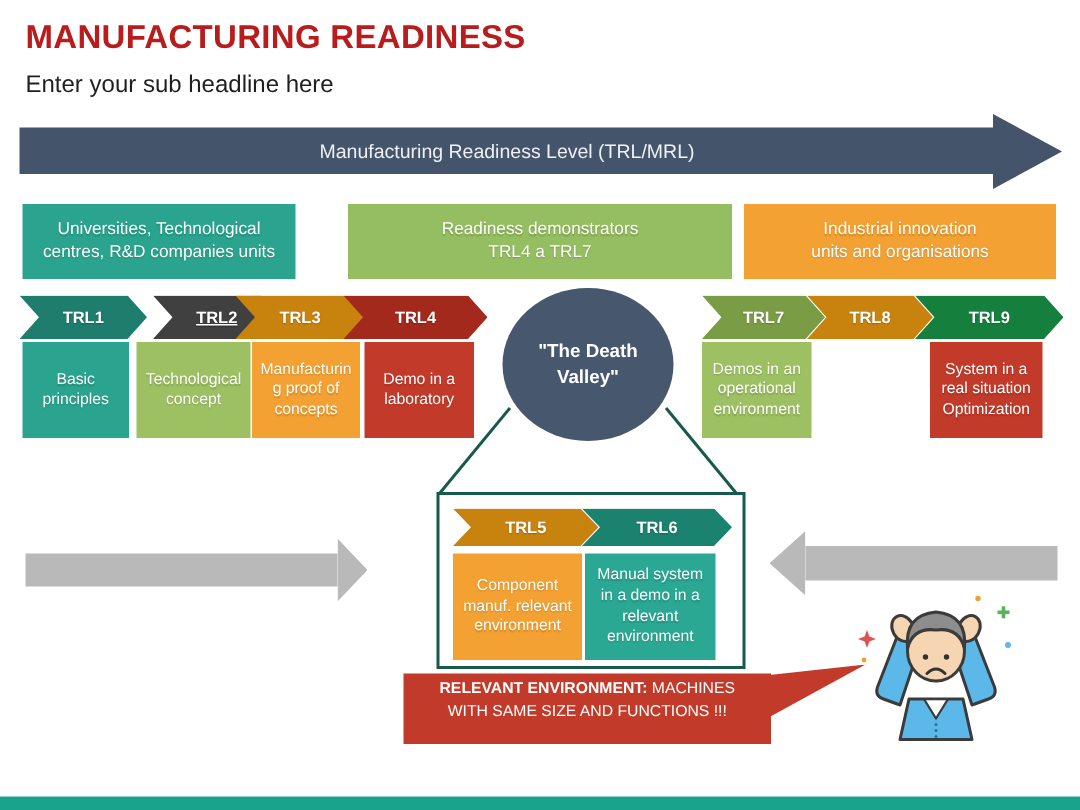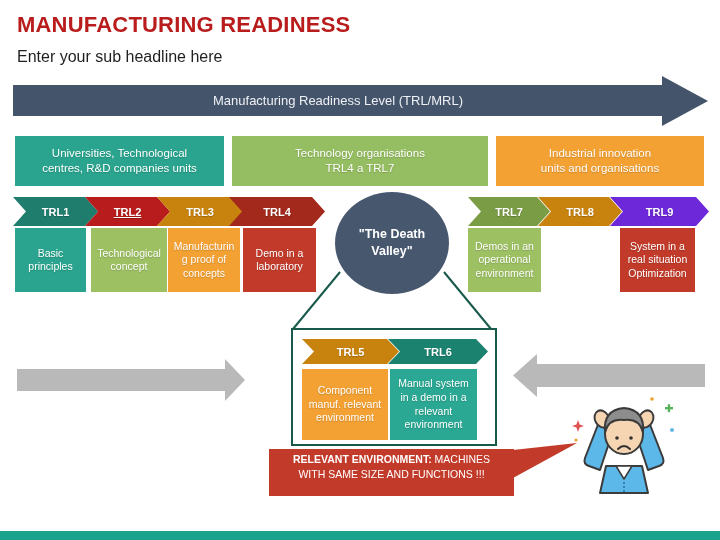--- a/index.html
+++ b/index.html
@@ -79,40 +79,40 @@
 <body>
 
 <div id="slide" style="--banner: #44546a; --valley: #47586e; --magnifier: #17594b; --gray-arrow: #b9b9b9; --callout: #c23b2a; --footer: #1aa38c;">
 
   <div class="abs title">MANUFACTURING READINESS</div>
   <div class="abs banner-body">Manufacturing Readiness Level (TRL/MRL)</div>
 
   <div class="abs subtitle">Enter your sub headline here</div>
   <div class="abs banner-head"></div>
 
-  <div class="abs hdr" style="left: 15px; width: 209px; background-color: rgb(42, 164, 142);">Universities, Technological
+  <div class="abs hdr" style="left: 15px; width: 182px; background-color: rgb(42, 164, 142);">Universities, Technological
 centres, R&amp;D companies units</div>
-  <div class="abs hdr" style="left: 232px; width: 256px; background-color: rgb(149, 189, 97);">Technology organisations
+  <div class="abs hdr" style="left: 232px; width: 256px; background-color: rgb(149, 189, 97);">Readiness demonstrators
 TRL4 a TRL7</div>
   <div class="abs hdr" style="left: 496px; width: 208px; background-color: rgb(243, 161, 51);">Industrial innovation
 units and organisations</div>
 
   <div class="abs chev" style="left: 13px; width: 85px; background-color: rgb(31, 125, 110);">TRL1</div>
-  <div class="abs chev" style="left: 85px; width: 85px; background-color: #b91c1c; text-decoration: underline;">TRL2</div>
+  <div class="abs chev" style="left: 102px; width: 85px; background-color: #404040; text-decoration: underline;">TRL2</div>
   <div class="abs chev" style="left: 157px; width: 86px; background-color: rgb(200, 131, 15);">TRL3</div>
   <div class="abs chev" style="left: 229px; width: 96px; background-color: rgb(163, 41, 29);">TRL4</div>
 
   <div class="abs desc" style="left: 15px; width: 71px; background-color: rgb(42, 164, 142);">Basic principles</div>
   <div class="abs desc" style="left: 91px; width: 76px; background-color: rgb(157, 192, 99);">Technological concept</div>
   <div class="abs desc" style="left: 168px; width: 72px; background-color: rgb(243, 161, 51);">Manufacturing proof of concepts</div>
   <div class="abs desc" style="left: 243px; width: 73px; background-color: rgb(194, 59, 42);">Demo in a laboratory</div>
 
   <div class="abs chev" style="left: 468px; width: 82px; background-color: rgb(122, 156, 68); text-align: center;">TRL7</div>
   <div class="abs chev" style="left: 538px; width: 84px; background-color: rgb(200, 131, 15);">TRL8</div>
-  <div class="abs chev" style="left: 610px; width: 99px; background-color: #6d28d9;">TRL9</div>
+  <div class="abs chev" style="left: 610px; width: 99px; background-color: #15803d;">TRL9</div>
 
   <div class="abs desc" style="left: 468px; width: 73px; background-color: rgb(157, 192, 99);">Demos in an operational environment</div>
   <div class="abs desc" style="left: 620px; width: 75px; background-color: rgb(194, 59, 42);">System in a real situation Optimization</div>
 
   <div class="abs valley">"The Death
 Valley"</div>
 
   <svg id="magnifier-lines" class="abs">
     <line x1="340" y1="272" x2="293" y2="329"></line>
     <line x1="444" y1="272" x2="491" y2="329"></line>

